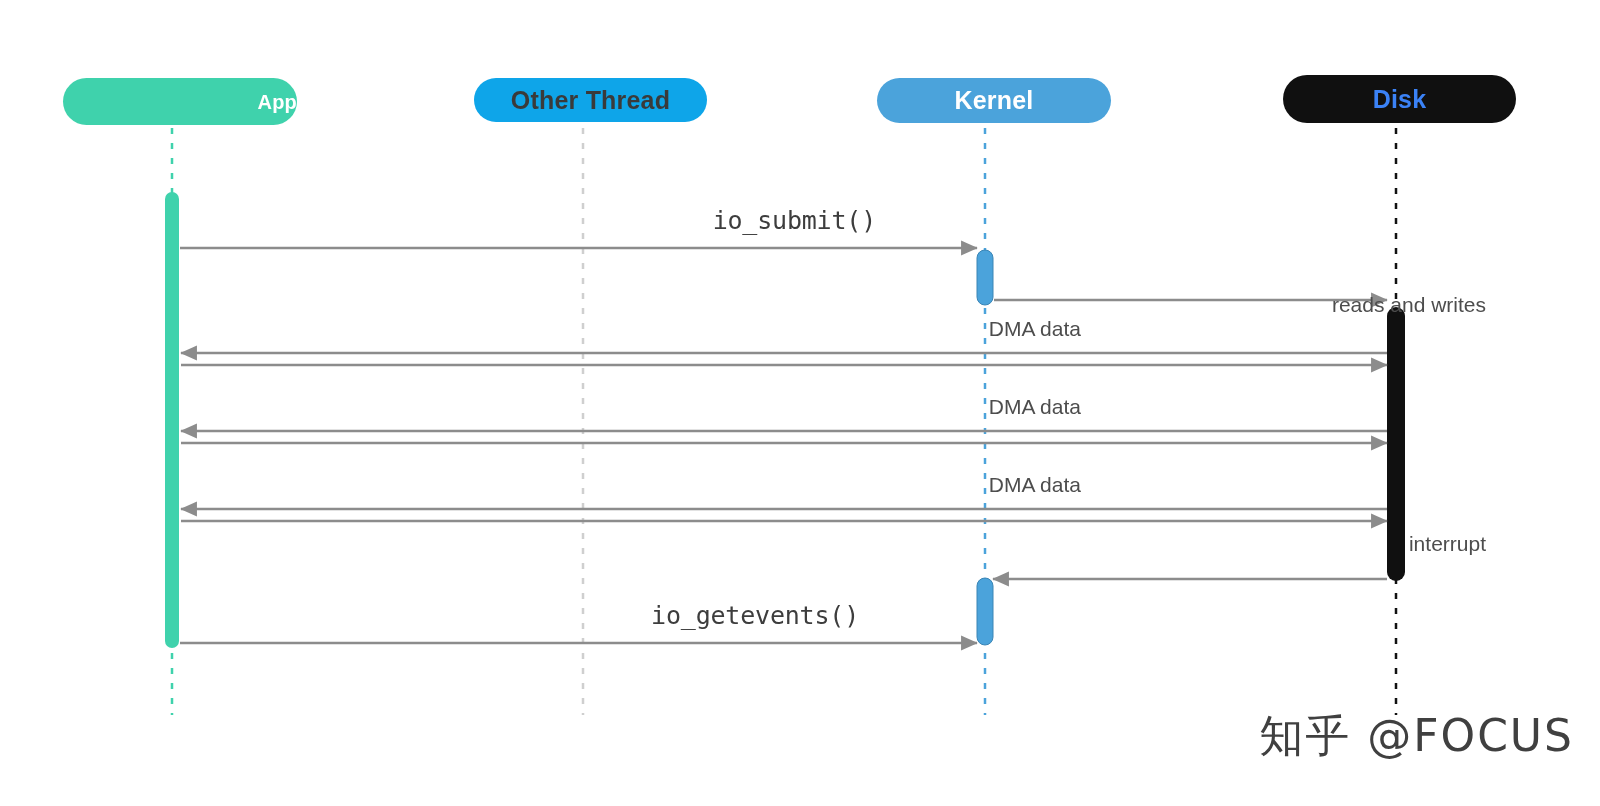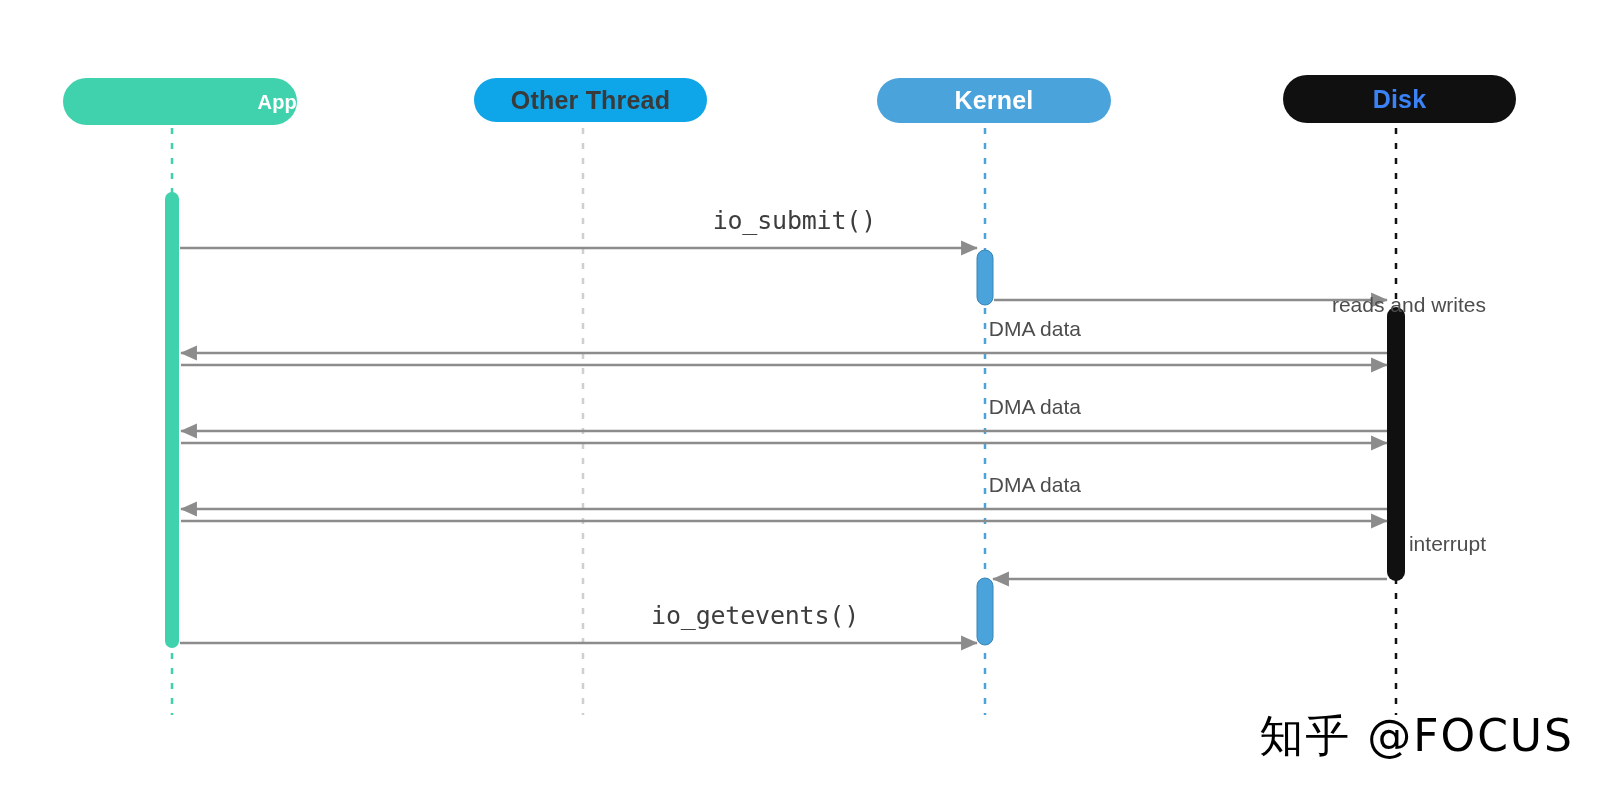--- a/index.html
+++ b/index.html
@@ -125,14 +125,14 @@
   <div id="labels-layer">
       <div class="msg-label mono" style="left: 276px; top: 206px; width: 600px;">io_submit()</div>
       <div class="msg-label sans" style="left: 886px; top: 266px; width: 600px; margin-top: 27px;">reads and writes</div>
       <div class="msg-label sans" style="left: 481px; top: 317px; width: 600px;">DMA data</div>
       <div class="msg-label sans" style="left: 481px; top: 395px; width: 600px;">DMA data</div>
       <div class="msg-label sans" style="left: 481px; top: 473px; width: 600px;">DMA data</div>
       <div class="msg-label sans" style="left: 886px; top: 532px; width: 600px;">interrupt</div>
       <div class="msg-label mono" style="left: 259px; top: 601px; width: 600px;">io_getevents()</div>
     </div>
 
-  <div id="watermark" style="color: #000000;">知乎 @FOCUS</div>
+  <div id="watermark" style="color: #404040;">知乎 @FOCUS</div>
 </div>
 
 </body></html>

